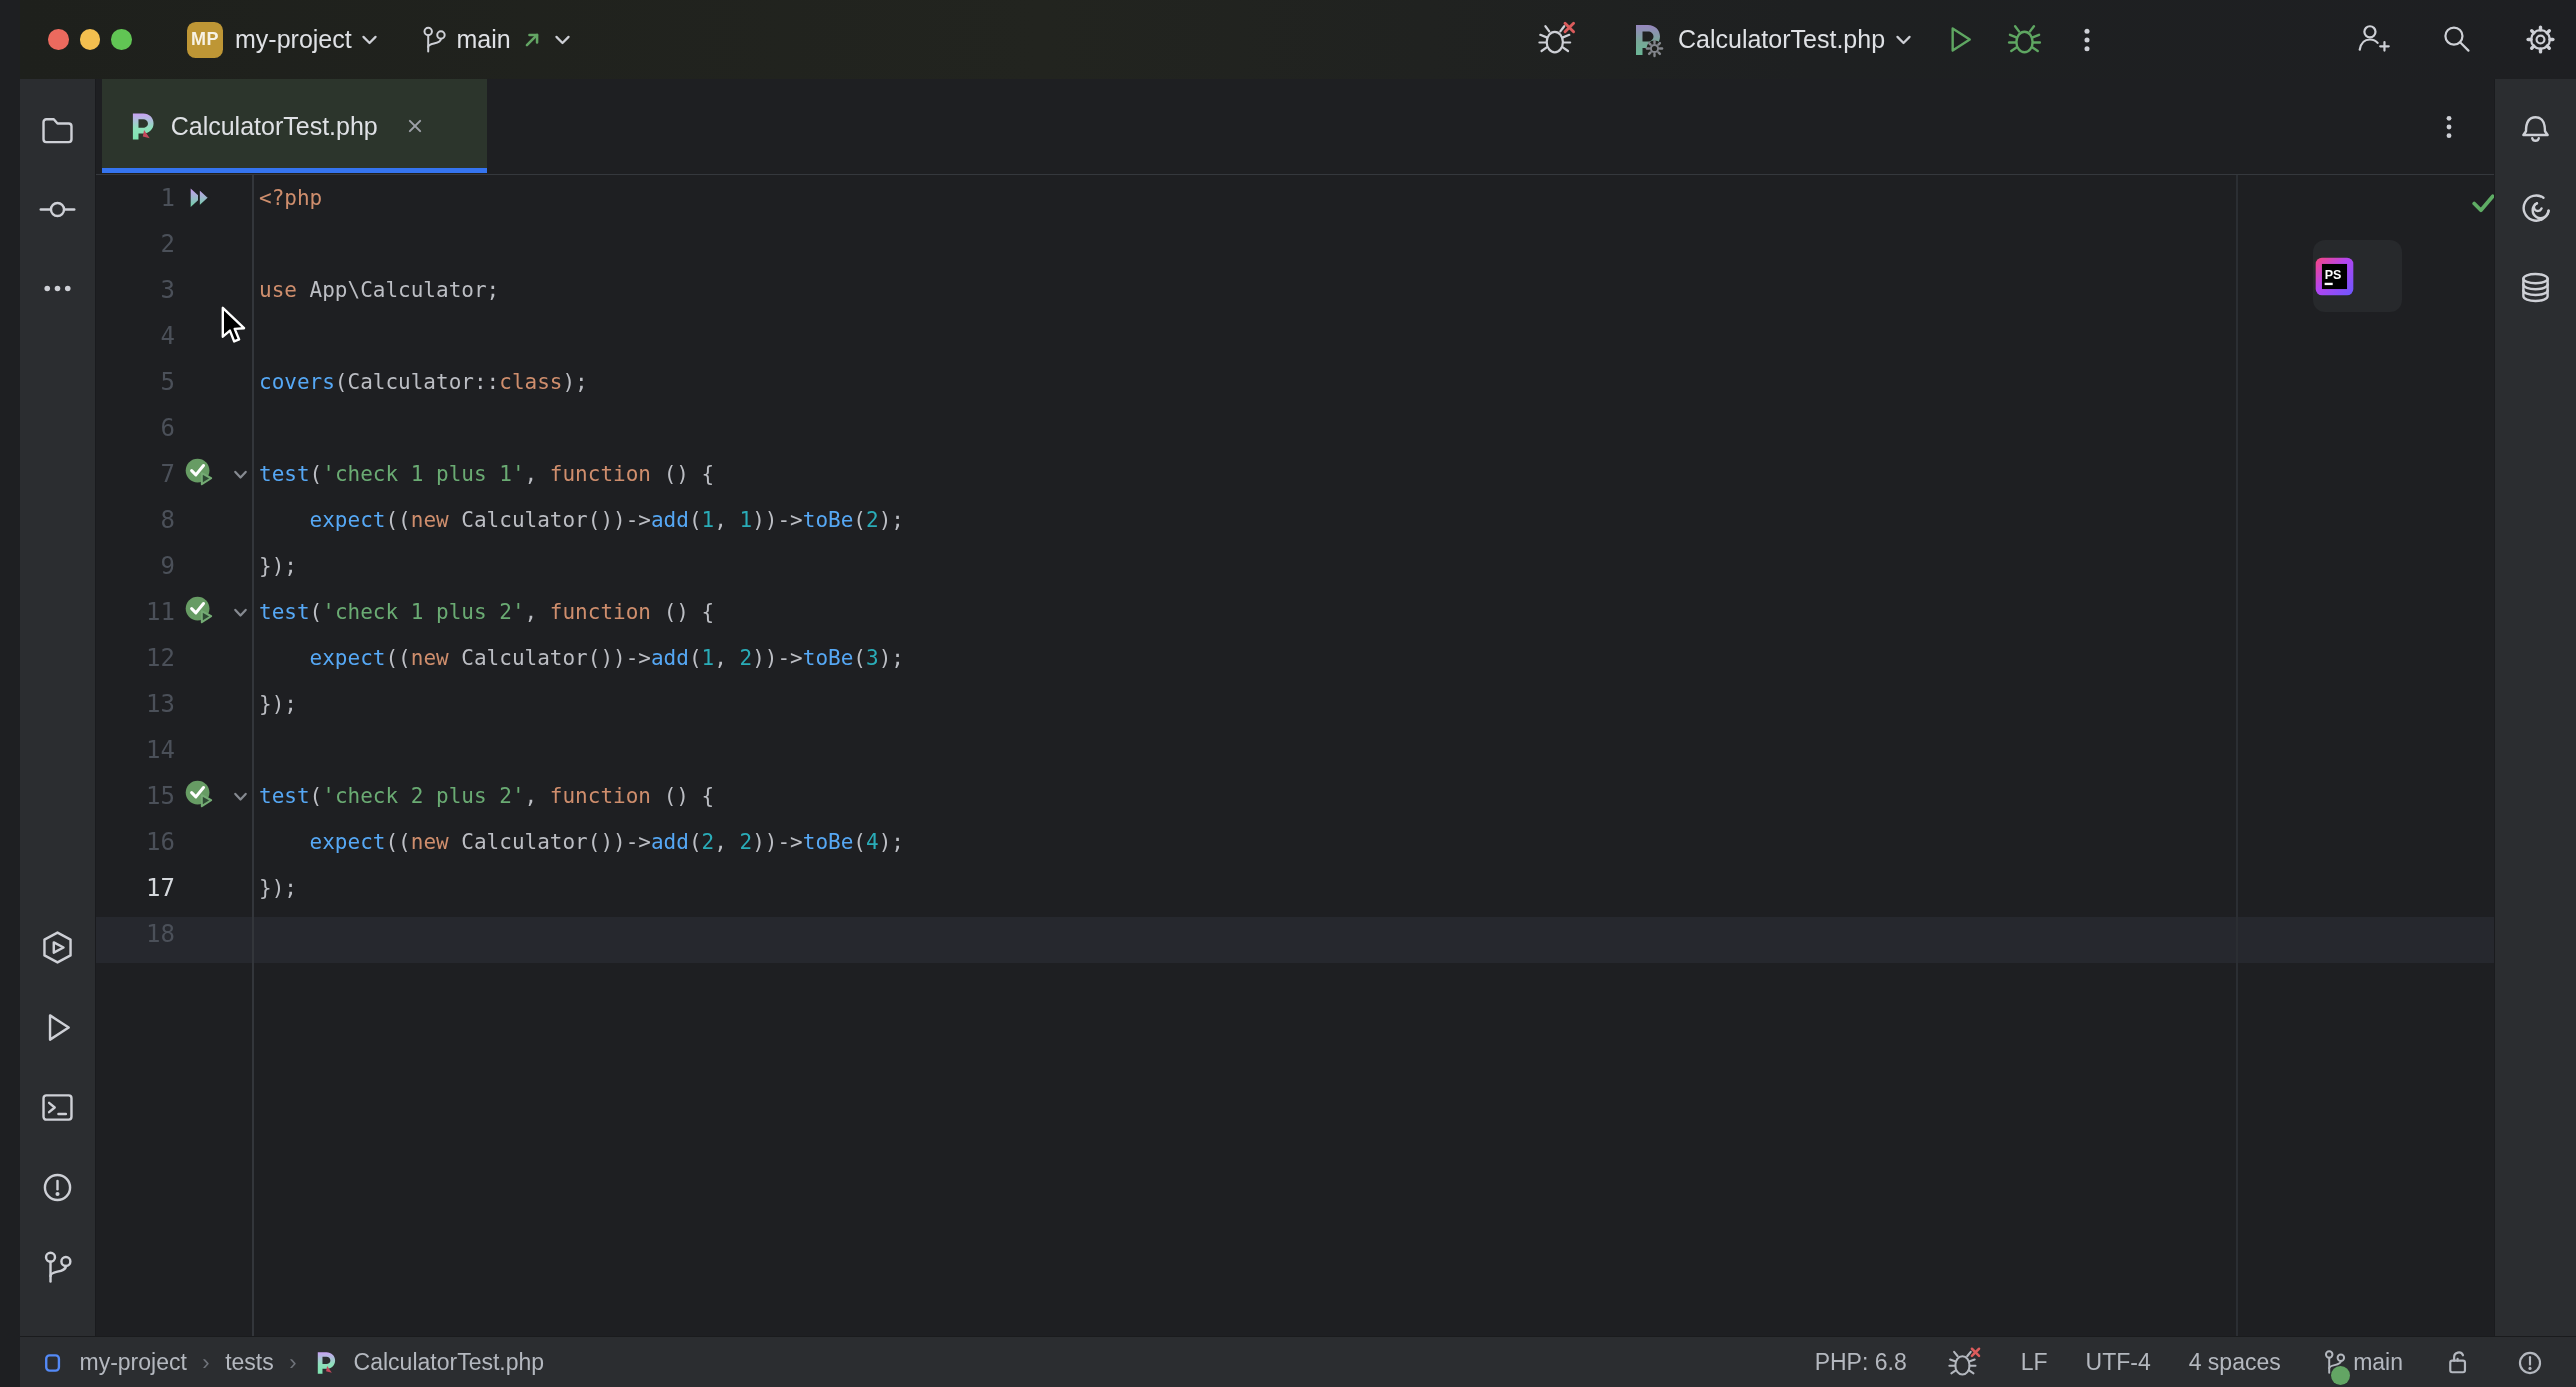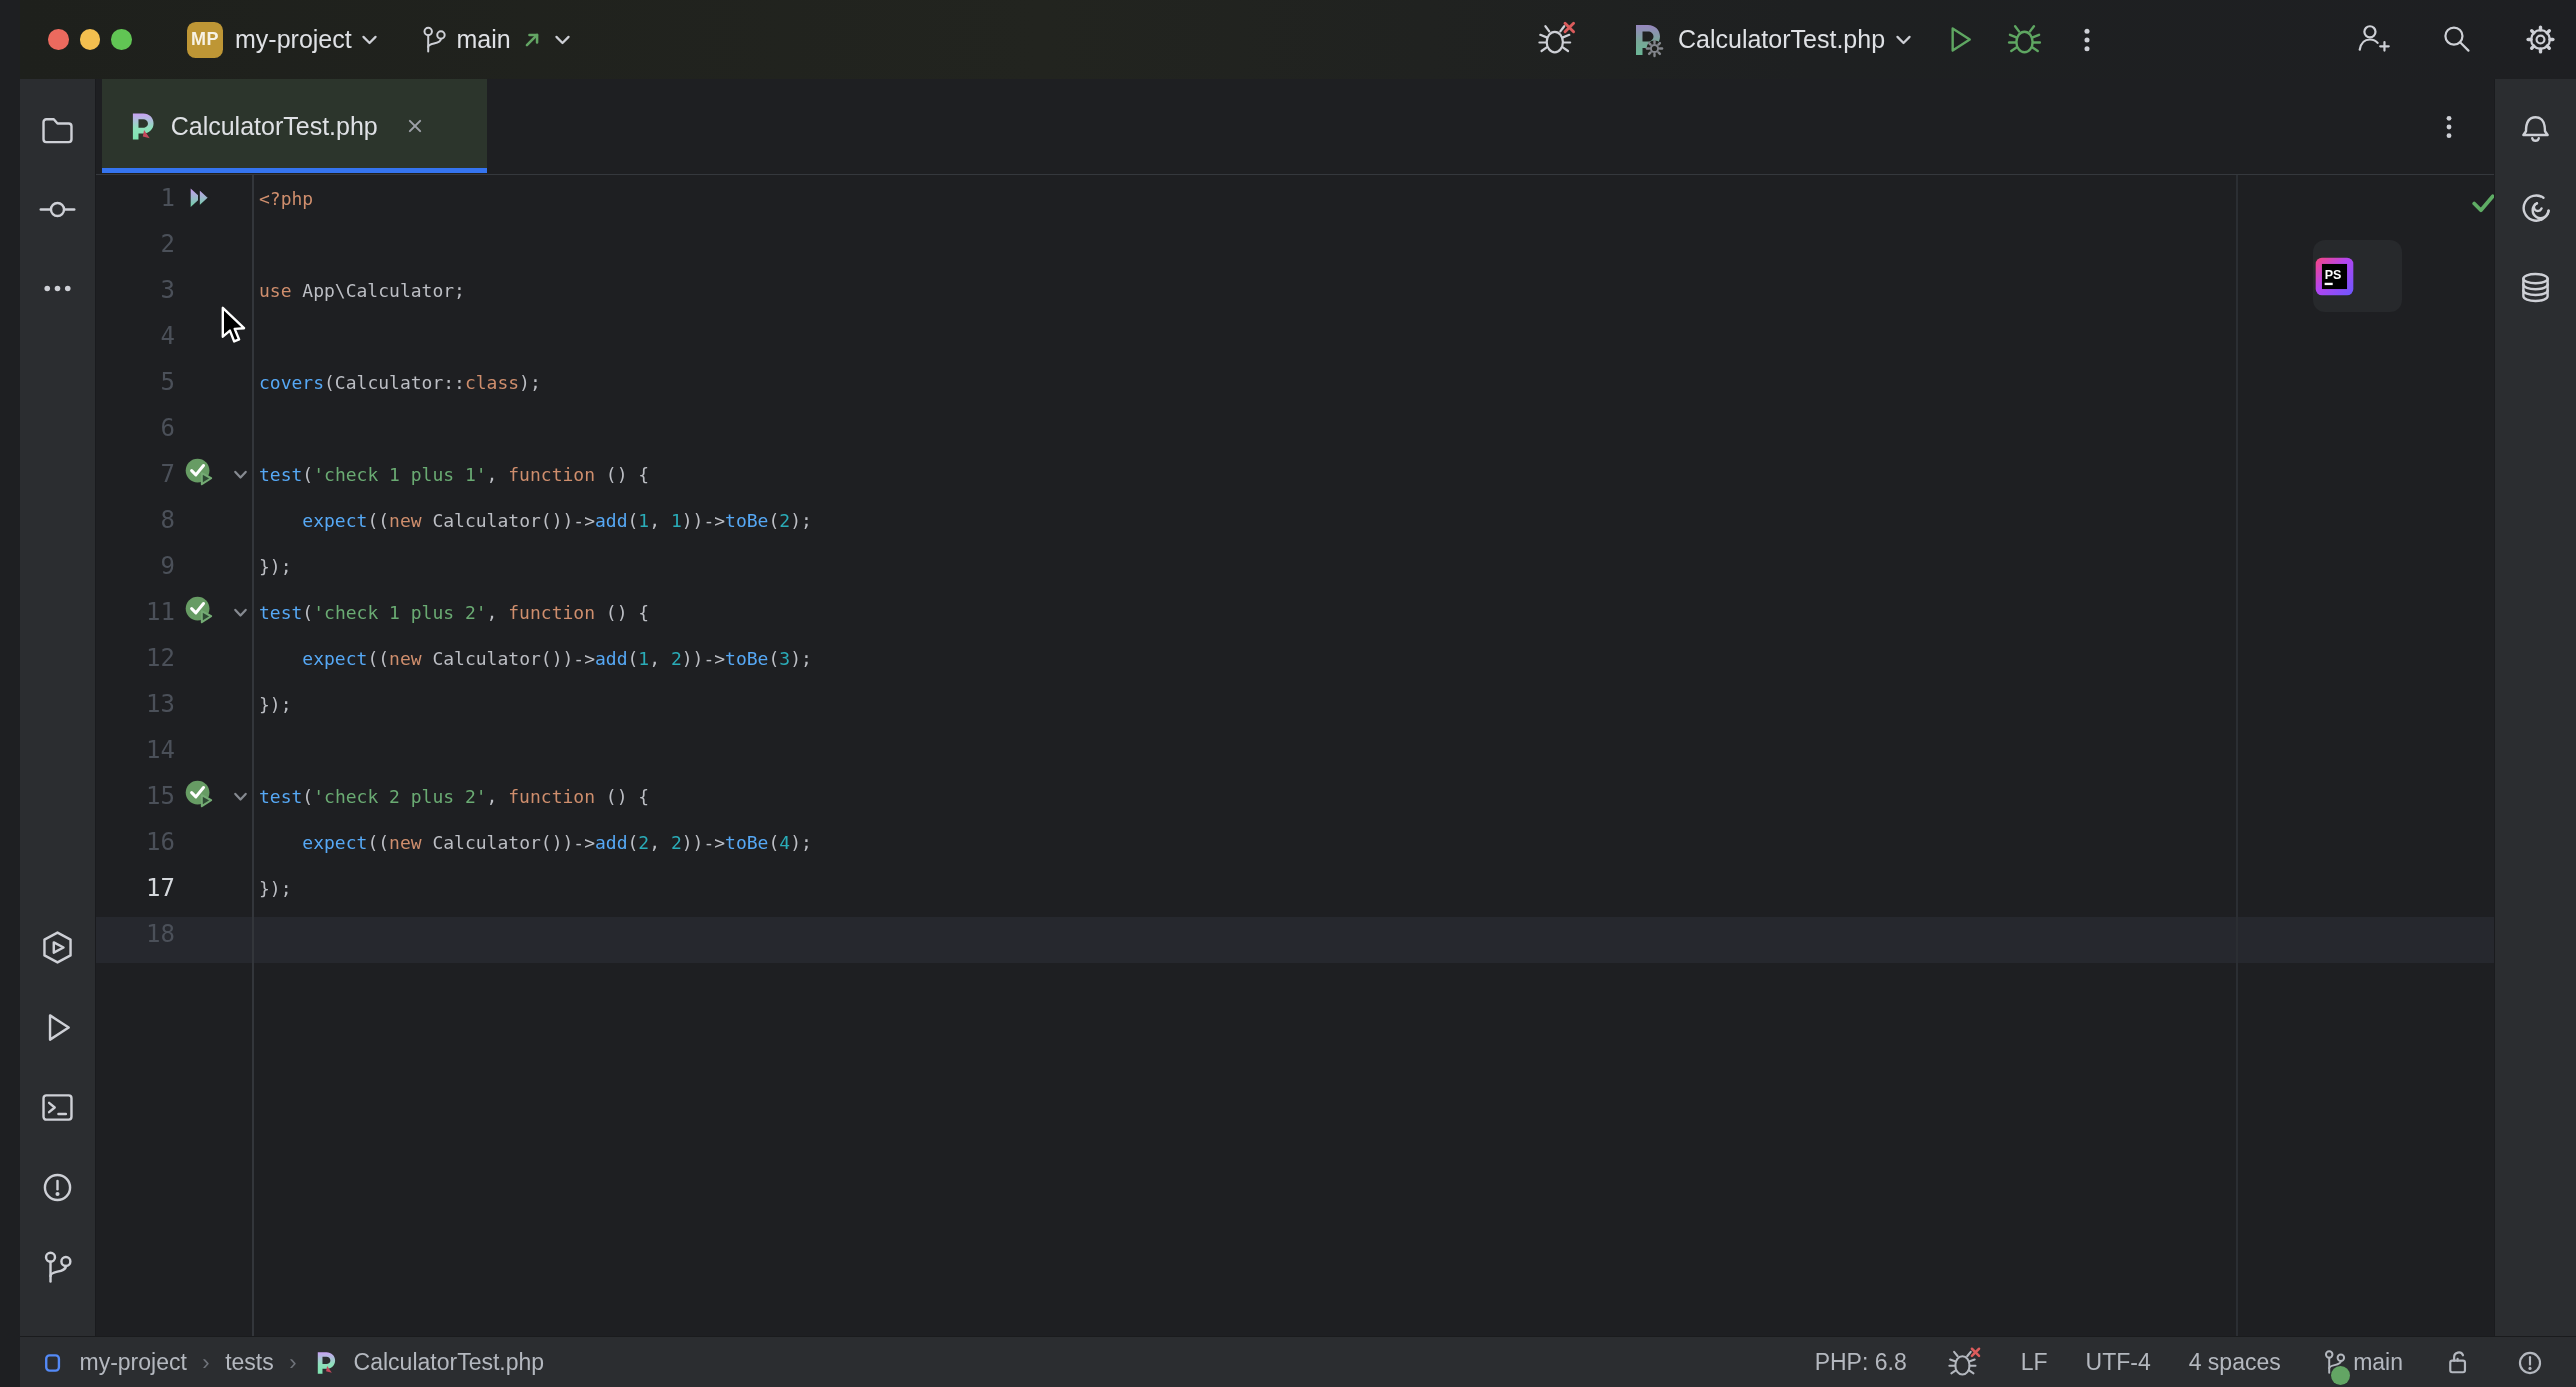--- a/index.html
+++ b/index.html
@@ -54,21 +54,21 @@
   
   .editor{position:relative;flex:1;background:var(--editor-bg);overflow:hidden;}
   .caret-line{position:absolute;left:0;right:0;top:742px;height:46px;background:var(--caret-line);}
   .gutter-sep{position:absolute;left:156px;top:0;bottom:0;width:1.7px;background:#33363B;}
   .wrap-guide{position:absolute;left:2140px;top:0;bottom:0;width:1.7px;background:#2B2E33;}
   #lines{position:absolute;left:0;top:0;right:0;}
   .line{display:flex;align-items:center;height:46px;position:relative;}
   .ln{flex:0 0 79px;text-align:right;font-family:"DejaVu Sans Mono",monospace;font-size:24px;color:var(--line-number);}
   .line.current .ln{color:var(--line-number-active);}
   .gut{flex:0 0 84px;display:flex;align-items:center;padding-left:8.6px;gap:8.6px;height:46px;}
-  .code{font-family:"DejaVu Sans Mono",monospace;font-size:18px;white-space:pre;}
+  .code{font-family:"DejaVu Sans Mono",monospace;font-size:21px;white-space:pre;}
   .tok-keyword{color:var(--keyword);} .tok-func{color:var(--func);} .tok-string{color:var(--string);}
   .tok-number{color:var(--number);} .tok-plain{color:var(--plain);}
   .inspection-check{position:absolute;left:2372px;top:12px;}
   .ps-float{position:absolute;left:2217px;top:65px;width:89px;height:72px;border-radius:12px;background:#27292C;
             display:flex;align-items:center;}
   .mouse-cursor{position:absolute;left:120px;top:131px;}
 
   
   .statusbar{height:52px;flex:0 0 52px;background:var(--panel-bg);border-top:1.7px solid #1A1B1D;
              display:flex;align-items:center;justify-content:space-between;font-size:23px;color:var(--muted);}

